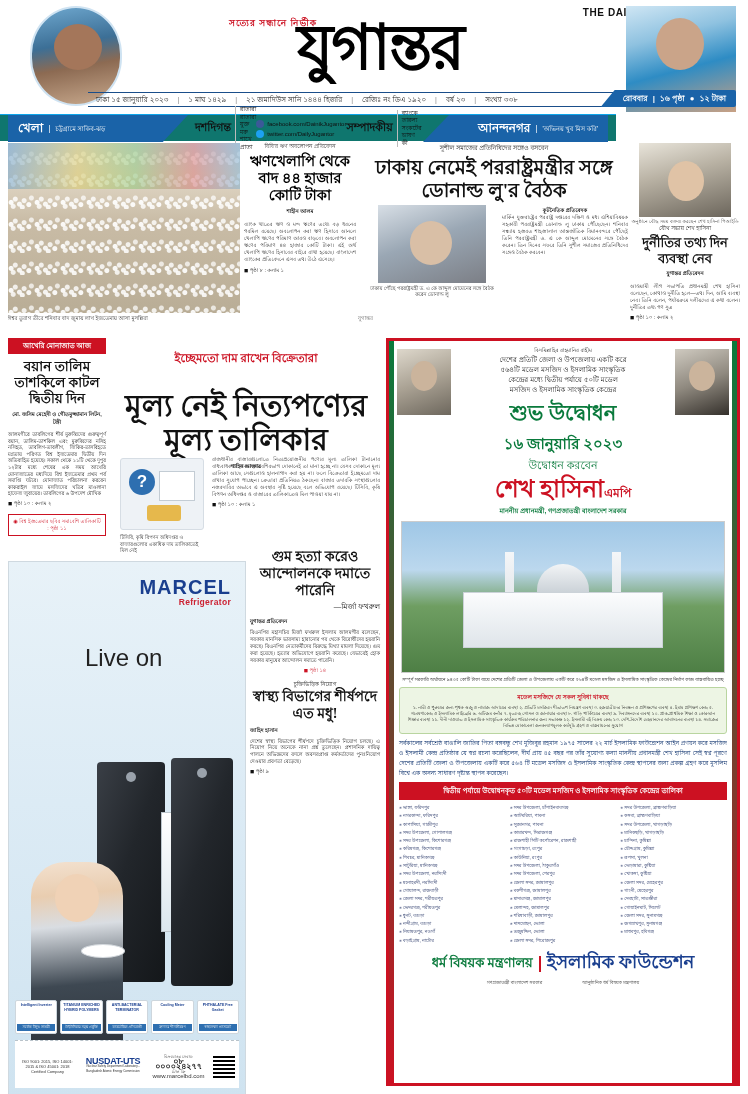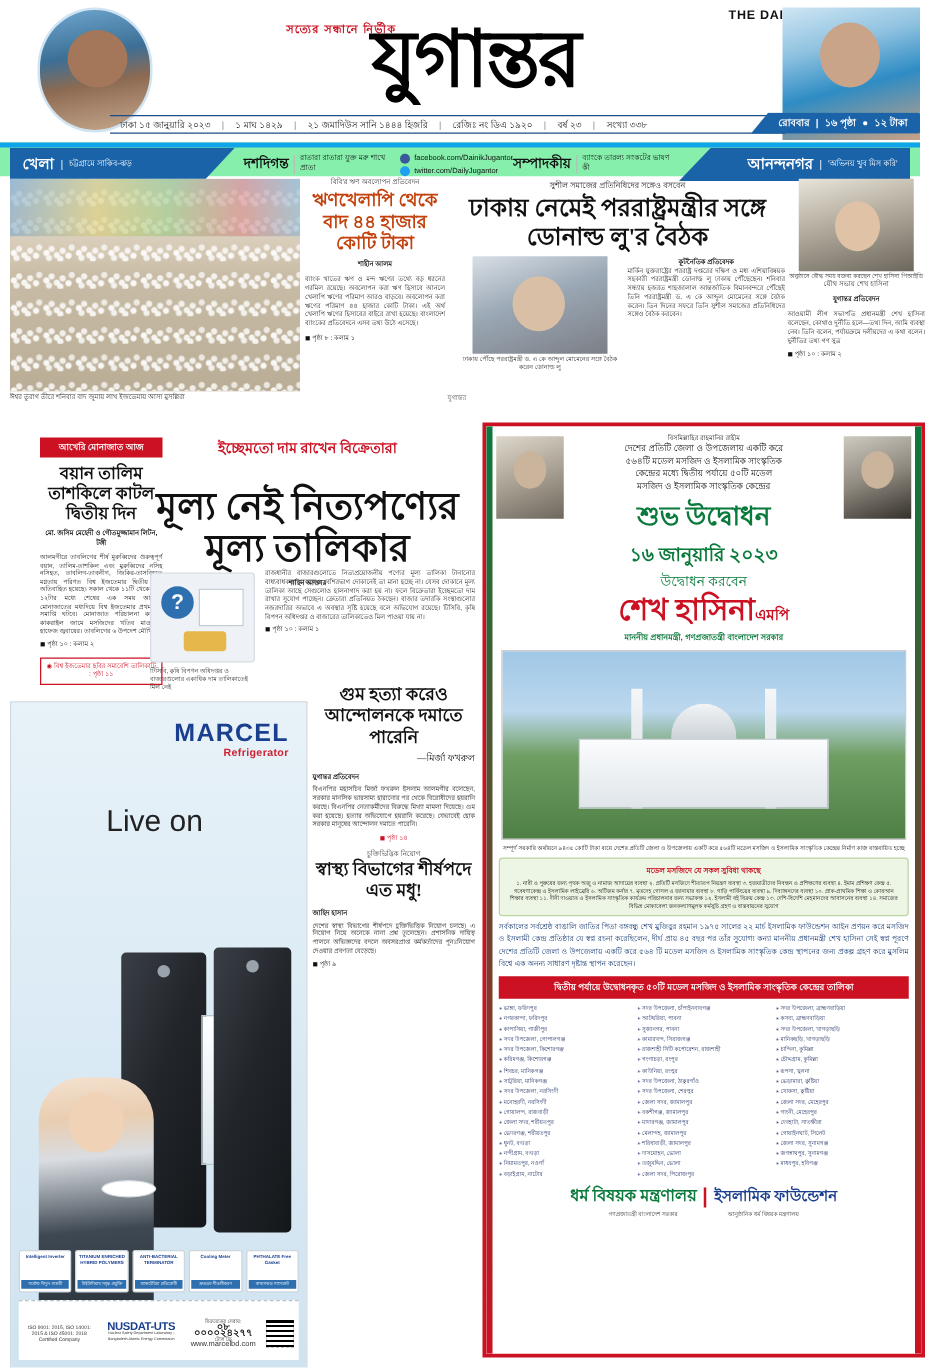--- a/index.html
+++ b/index.html
@@ -64,22 +64,22 @@
     position:absolute; right:12px; top:90px; height:17px;
     background:#1a63a8; color:#fff; font-size:7.8px; font-weight:bold;
     display:flex; align-items:center; padding:0 10px 0 22px;
     border-radius:2px 2px 2px 0;
     clip-path: polygon(14px 0, 100% 0, 100% 100%, 0 100%);
     gap:5px; white-space:nowrap;
   }
 
   
   .navbar {
-    position:absolute; top:114px; left:0; width:736px; height:27px;
-    background:#86efac; border-top:4px solid #0ea5e9;
+    position:absolute; top:114px; left:0; width:616px; height:27px;
+    background:#0f766e; border-top:1px solid #0ea5e9;
   }
   .nav-blue-l {
     position:absolute; left:8px; top:0; width:180px; height:27px;
     background:#1a63a8; color:#fff;
     clip-path: polygon(0 0, 100% 0, 86% 100%, 0 100%);
     display:flex; align-items:center; padding-left:10px; gap:6px;
   }
   .nav-blue-r {
     position:absolute; right:8px; top:0; width:185px; height:27px;
     background:#1a63a8; color:#fff;
@@ -135,21 +135,21 @@
   .photo-caption {
     position:absolute; left:0; top:172px; width:350px;
     font-size:5.4px; color:#333; line-height:7px;
   }
   .photo-credit { position:absolute; left:350px; top:172px; font-size:5.4px; color:#666; }
 
   .col2 { position:absolute; left:236px; top:0; width:112px; }
   .kicker-c { font-size:5.6px; color:#333; text-align:center; line-height:7px; }
   .hd-medium {
     font-family:"Liberation Serif", serif; font-weight:bold;
-    font-size:14.5px; line-height:17px; text-align:center; color:#c2410c;
+    font-size:14.5px; line-height:17px; text-align:center; color:#000000;
     margin-top:3px;
   }
   .body-sm { font-size:5.2px; line-height:7.1px; text-align:justify; color:#222; margin-top:5px; }
   .byline { font-size:5.4px; font-weight:bold; color:#111; text-align:center; margin-top:4px; }
   .jumpline { font-size:5.2px; color:#111; margin-top:3px; }
 
   .col3 { position:absolute; left:352px; top:0; width:268px; }
   .kicker-wide { font-size:6.4px; color:#222; text-align:center; }
   .hd-big {
     font-family:"Liberation Serif", serif; font-weight:bold;
@@ -181,21 +181,21 @@
     font-size:13px; line-height:15.5px; text-align:center; color:#111; margin-top:3px;
   }
 
   
   .midsection { position:absolute; top:338px; left:8px; width:372px; }
   .redbox {
     width:98px; background:#cc1122; color:#fff;
     font-size:7px; font-weight:bold; text-align:center;
     padding:2px 0; font-family:"Liberation Serif", serif;
   }
-  .leftcol { position:absolute; left:0; top:12px; width:98px;margin-left:24px; }
+  .leftcol { position:absolute; left:0; top:0; width:98px; }
   .hd-left {
     font-family:"Liberation Serif", serif; font-weight:bold;
     font-size:13.5px; line-height:16px; text-align:center; color:#111; margin-top:5px;
   }
   .tiny { font-size:5px; line-height:6.6px; text-align:justify; color:#222; }
   .redline-box {
     border:1px solid #cc1122; margin-top:6px; padding:3px 4px;
     font-size:5.2px; color:#cc1122; line-height:7px; text-align:center;
   }
 
@@ -386,21 +386,21 @@
   .ma-col li {
     list-style:none; font-size:4.5px; line-height:7.3px; color:#1a2a5e;
     white-space:nowrap; overflow:hidden; text-overflow:ellipsis;
   }
   .ma-col li::before{ content:"✳ "; color:#1a2a5e; font-size:3.6px; }
   .ma-footer {
     display:flex; align-items:center; justify-content:center; gap:6px;
     margin-top:3px;
   }
   .ma-f1 { font-family:"Liberation Serif", serif; font-weight:bold; font-size:13px; color:#0a7a3c;text-align:center; }
-  .ma-f2 { font-family:"Liberation Serif", serif; font-weight:bold; font-size:12px; color:#1a3f8f; }
+  .ma-f2 { font-family:"Liberation Serif", serif; font-weight:bold; font-size:18px; color:#1a3f8f; }
   .ma-fsub { display:flex; justify-content:center; gap:40px; font-size:4.6px; color:#333; }
   .vsep { width:2px; height:16px; background:#cc1122; }
 </style>
 </head>
 <body>
 
 <div class="page">
 
   <div class="masthead">
     <div class="mh-photo-l"></div>
@@ -489,20 +489,21 @@
       <div class="c3-text">
         <div class="byline">কূটনৈতিক প্রতিবেদক</div>
         <div>মার্কিন যুক্তরাষ্ট্রের পররাষ্ট্র দপ্তরের দক্ষিণ ও মধ্য এশিয়াবিষয়ক সহকারী পররাষ্ট্রমন্ত্রী ডোনাল্ড লু ঢাকায় পৌঁছেছেন। শনিবার সন্ধ্যায় হজরত শাহজালাল আন্তর্জাতিক বিমানবন্দরে পৌঁছেই তিনি পররাষ্ট্রমন্ত্রী ড. এ কে আব্দুল মোমেনের সঙ্গে বৈঠক করেন। তিন দিনের সফরে তিনি সুশীল সমাজের প্রতিনিধিদের সঙ্গেও বৈঠক করবেন।</div>
       </div>
     </div>
 
     <div class="col4">
       <div class="c4-photo"></div>
       <div class="c4-cap">অনুষ্ঠানে বৌদ্ধ সময় বক্তব্য করছেন শেখ হাসিনা   পিআইডি</div>
       <div class="kicker-c">যৌথ সভায় শেখ হাসিনা</div>
+      <div class="hd-sm">দুর্নীতির তথ্য দিন ব্যবস্থা নেব</div>
       <div class="byline">যুগান্তর প্রতিবেদন</div>
       <div class="body-sm">আওয়ামী লীগ সভাপতি প্রধানমন্ত্রী শেখ হাসিনা বলেছেন, কোথাও দুর্নীতি হলে—তথ্য দিন, আমি ব্যবস্থা নেব। তিনি বলেন, পর্যায়ক্রমে দলীয়দের এ কথা বলেন। দুর্নীতির তথ্য গণ সুত্র</div>
       <div class="jumpline">◼ পৃষ্ঠা ১০ : কলাম ২</div>
     </div>
   </div>
 
   <div class="midsection">
     <div class="leftcol">
       <div class="redbox">আখেরি মোনাজাত আজ</div>
       <div class="hd-left">বয়ান তালিম তাশকিলে কাটল দ্বিতীয় দিন</div>

